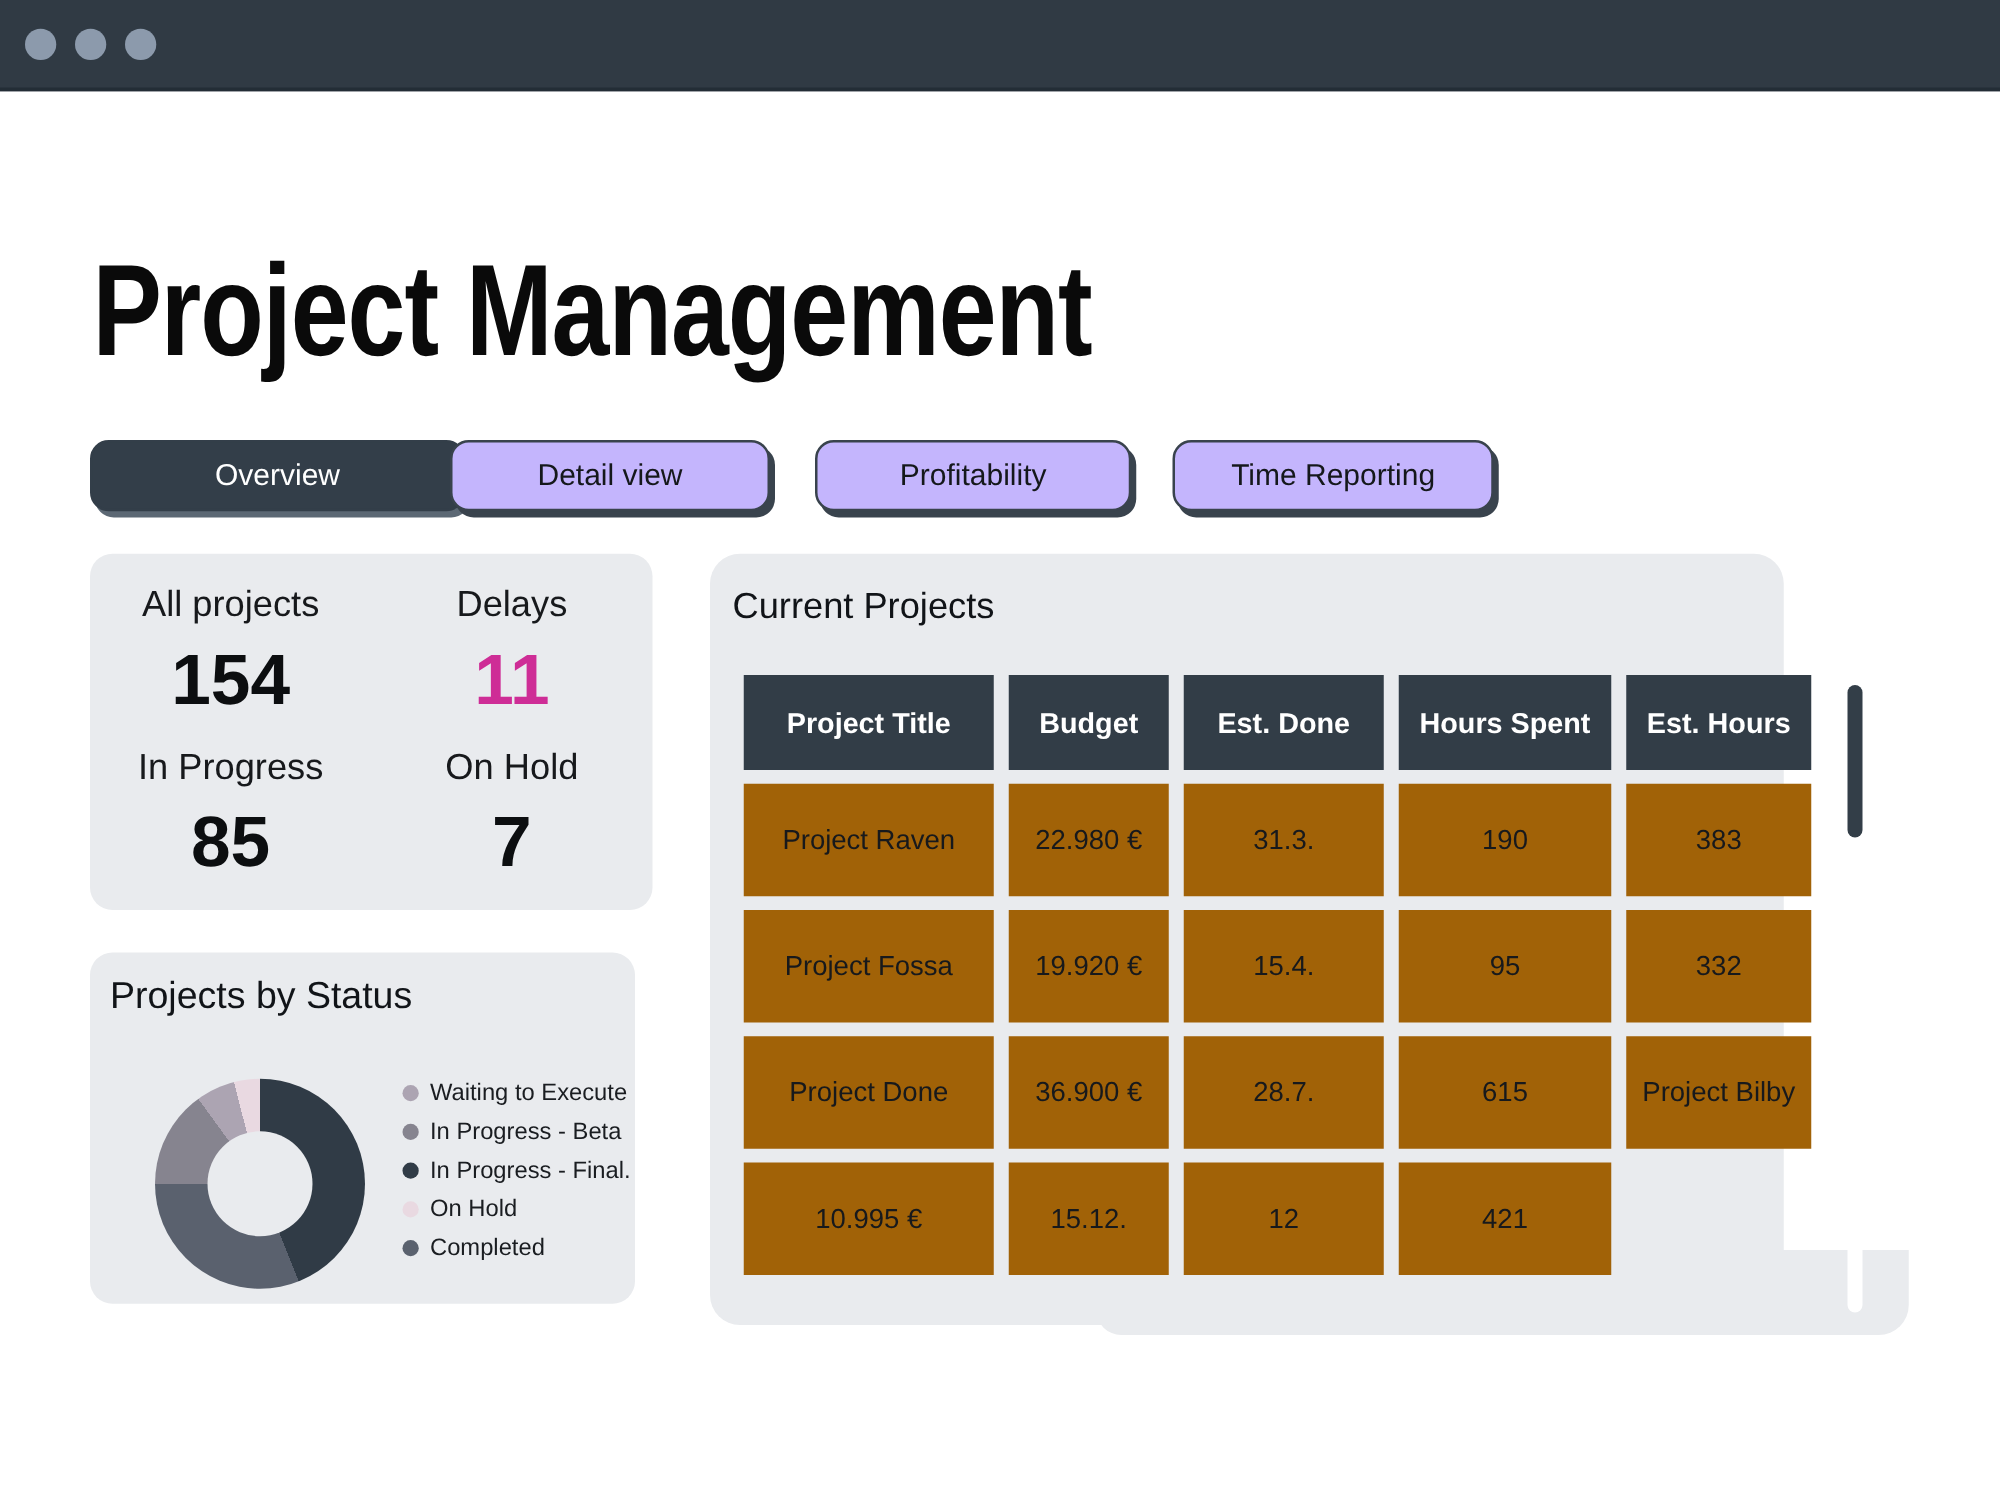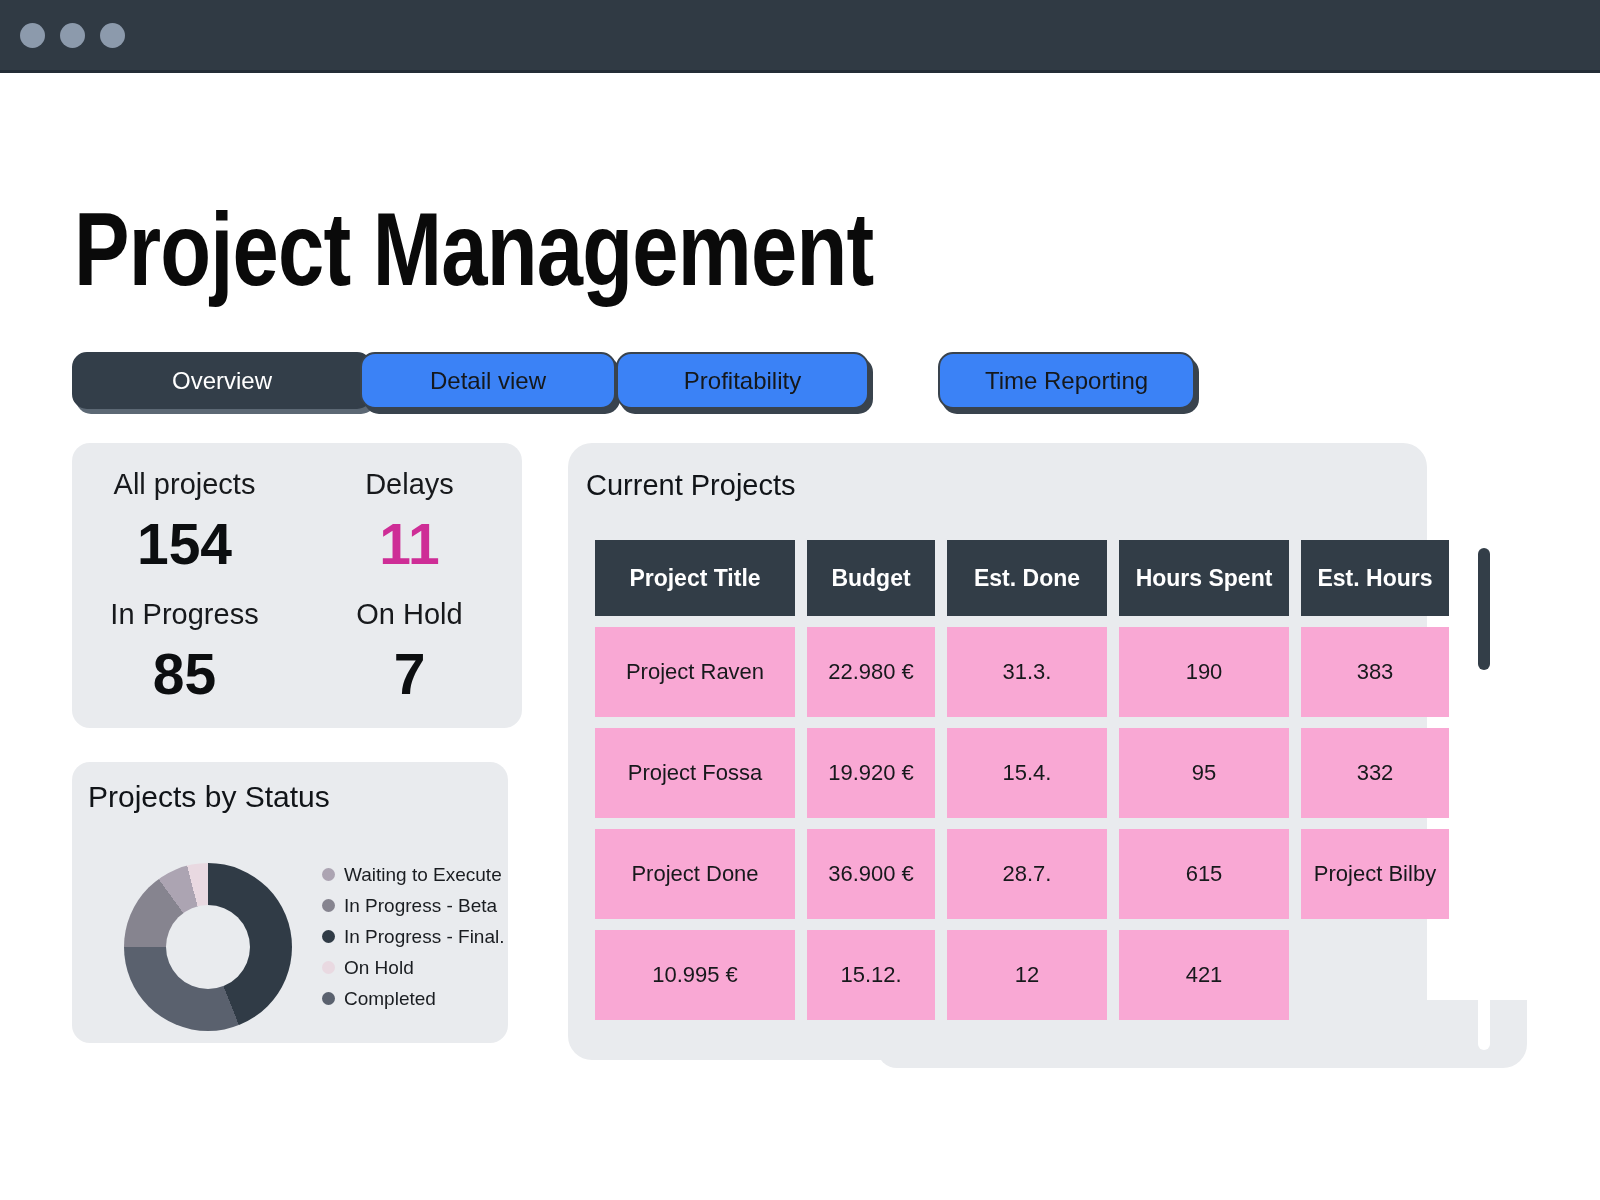--- a/index.html
+++ b/index.html
@@ -15,27 +15,27 @@
 
   
   .page-title { position: absolute; left: 74px; top: 190px;
     font-size: 104px; font-weight: 700; color: #0a0a0a; letter-spacing: -1px;
     transform: scaleX(0.80); transform-origin: left center; white-space: nowrap; }
 
   
   .tab { position: absolute; top: 352px; height: 57px; border-radius: 15px;
     display: flex; align-items: center; justify-content: center;
     font-size: 24px; cursor: pointer; }
-  .tab-light { background: #3b82f6; border: 2px solid #39434d;
+  .tab-light { background: #c4b5fd; border: 2px solid #39434d;
     box-shadow: 4px 5px 0 0 #39434d; color: #15181b; }
   .tab-dark { background: #333e49; border: 2px solid #333e49;
     box-shadow: 4px 5px 0 0 #5c6874; color: #ffffff; }
   .tab-overview { left: 72px; width: 300px; }
   .tab-detail   { left: 360px; width: 256px; }
-  .tab-profit   { left: 616px; width: 253px; }
+  .tab-profit   { left: 652px; width: 253px; }
   .tab-time     { left: 938px; width: 257px; }
 
   
   .card { position: absolute; background: #e9ebee; border-radius: 18px; }
   .stats-card  { left: 72px; top: 443px; width: 450px; height: 285px;
     display: grid; grid-template-columns: 1fr 1fr; grid-template-rows: 1fr 1fr;
     padding: 14px 0 10px 0; }
   .stat-cell { display: flex; flex-direction: column; align-items: center; justify-content: center; }
   .stat-label { font-size: 29px; color: #17191c; }
   .stat-value { font-size: 57px; color: #0c0e10; margin-top: 10px; font-weight: bold; }
@@ -60,21 +60,21 @@
     height: 68px; background: #e9ebee; z-index: 0;
     border-radius: 0 0 24px 24px; border-bottom-left-radius: 20px; }
   .panel-title { position: absolute; left: 18px; top: 26px; font-size: 29px; color: #111418; }
 
   .grid-table { position: absolute; left: 27px; top: 97px; width: 856px;
     display: grid; grid-template-columns: 200px 128px 160px 170px 148px;
     column-gap: 12px; row-gap: 11px; }
   .th { height: 76px; background: #323d47; color: #ffffff; font-weight: 700;
     font-size: 23px; display: flex; align-items: center; justify-content: center;
     white-space: nowrap; }
-  .td { height: 90px; background: #f9a8d4; font-size: 22px; color: #17191c;
+  .td { height: 90px; background: #a16207; font-size: 22px; color: #17191c;
     display: flex; align-items: center; justify-content: center; white-space: nowrap; }
 
   .scroll-track { position: absolute; left: 910px; top: 105px; width: 12px; height: 502px;
     background: #ffffff; border-radius: 7px; }
   .scroll-thumb { position: absolute; left: 0; top: 0; width: 12px; height: 122px;
     background: #333e48; border-radius: 7px; cursor: grab; }
 </style>
 </head>
 <body>
 

